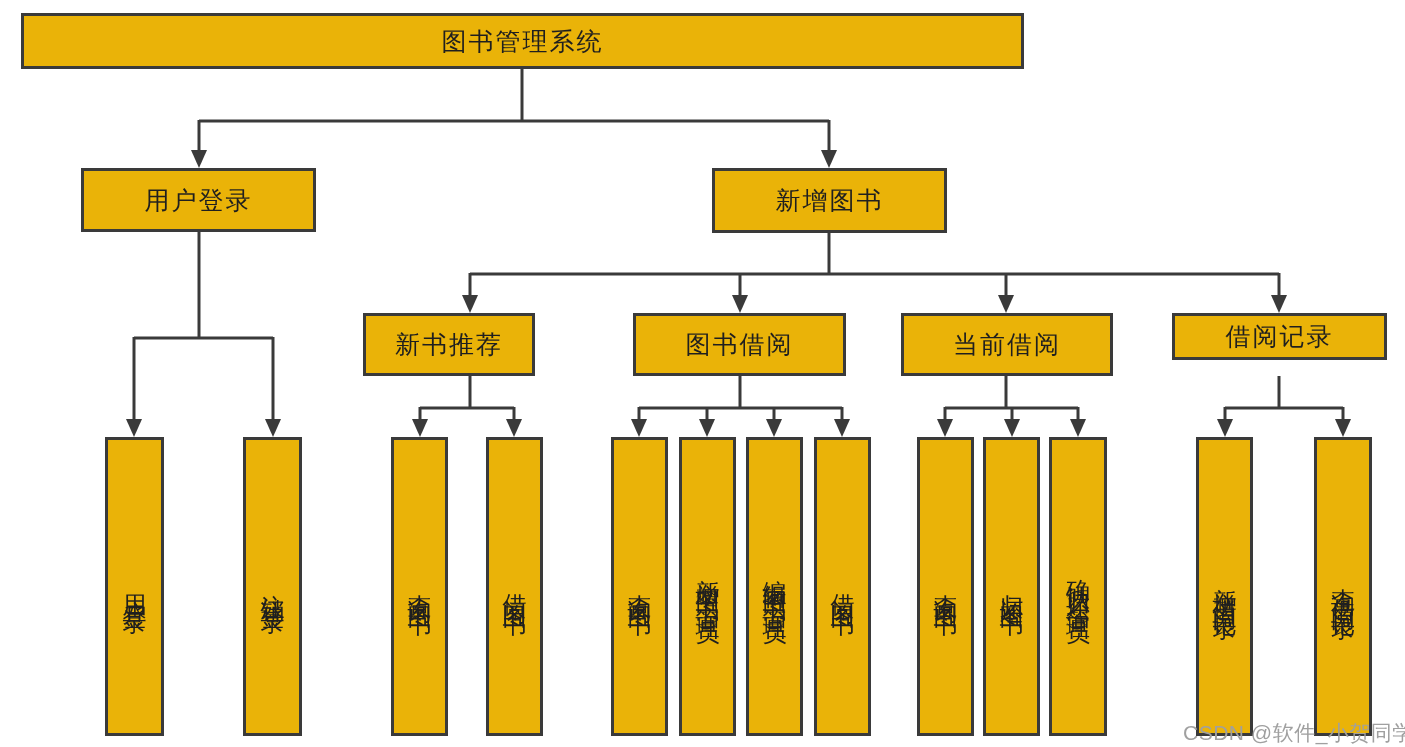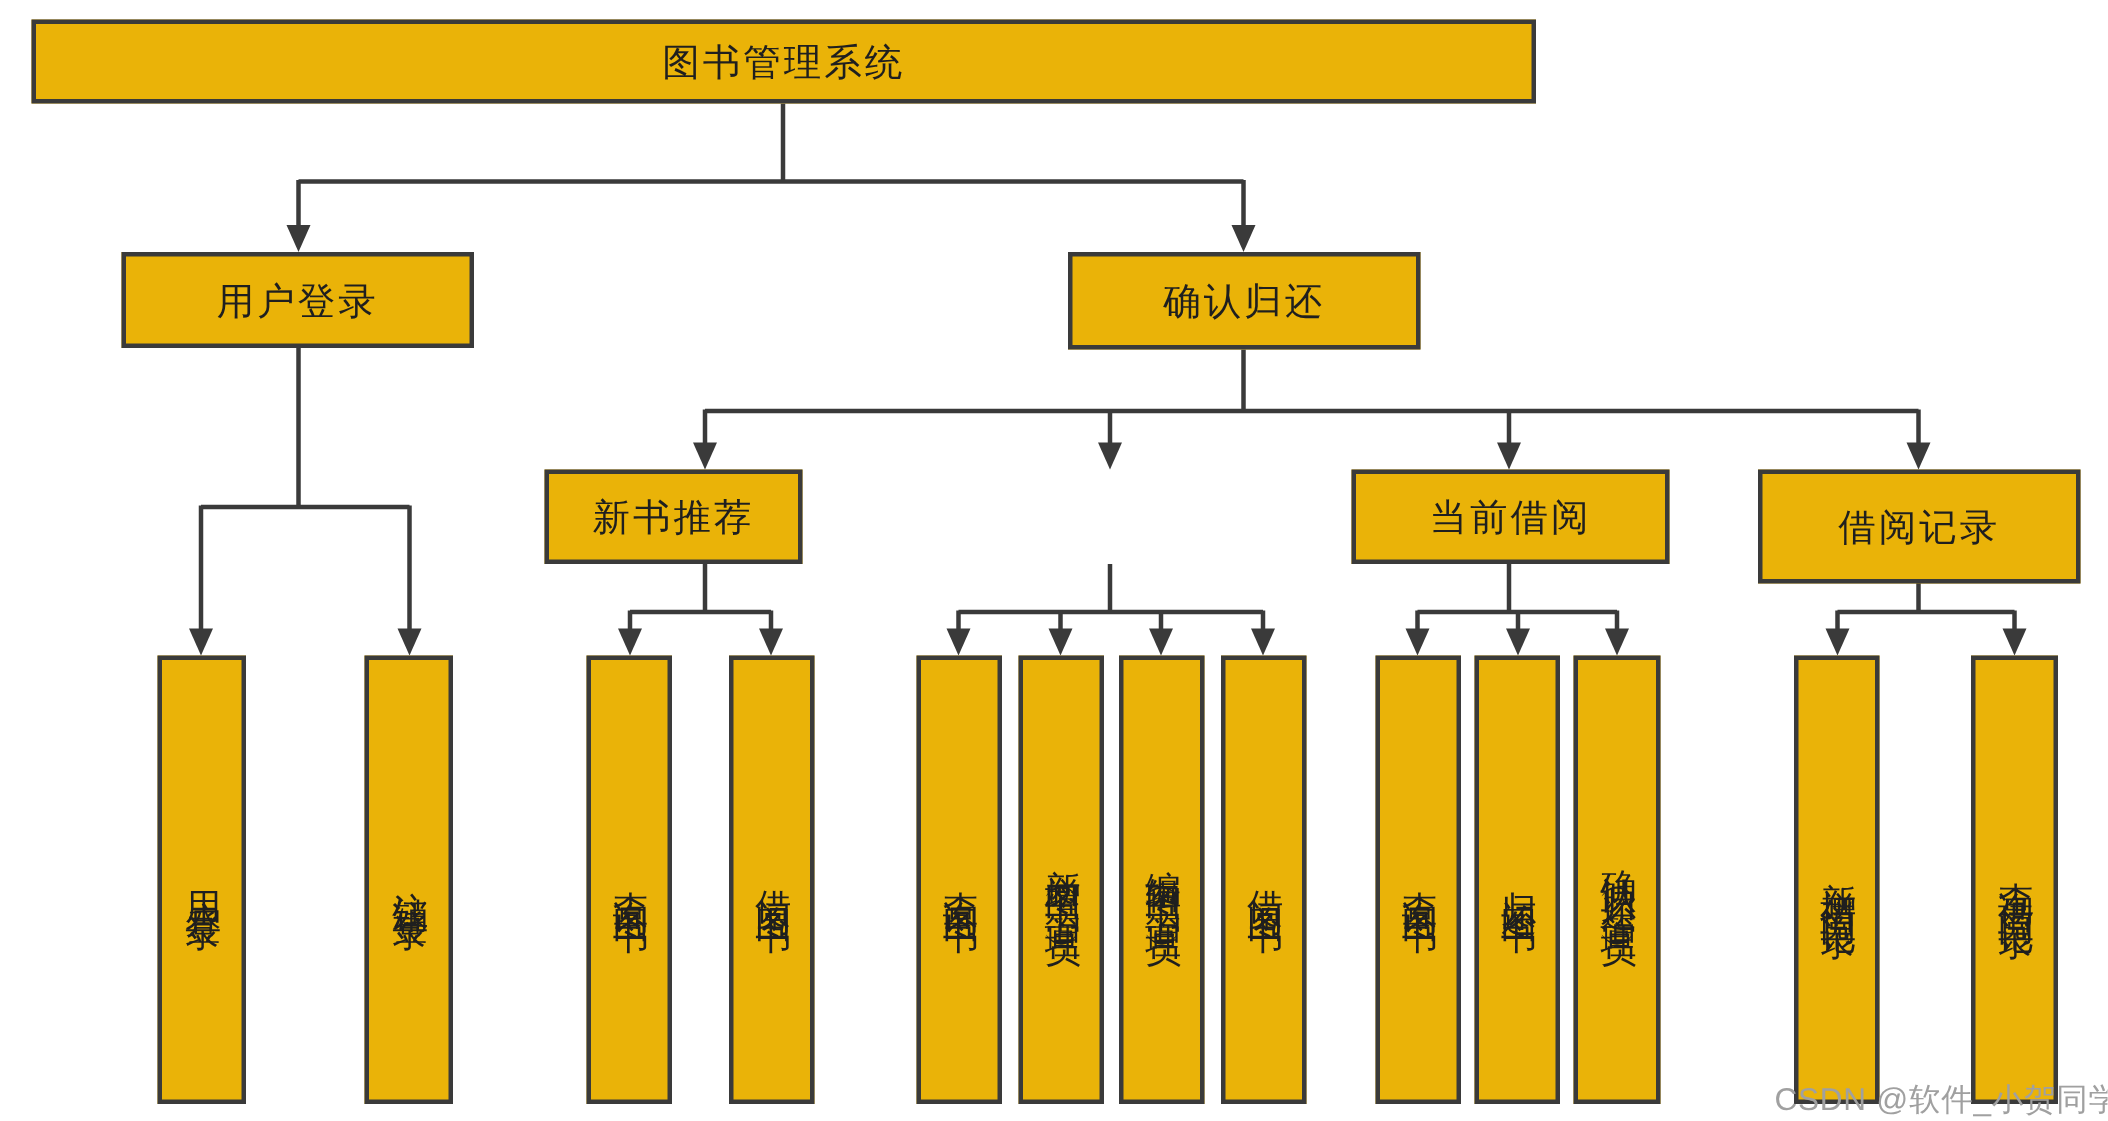--- a/index.html
+++ b/index.html
@@ -112,30 +112,33 @@
   </svg>
 
   <div class="node h-node root-node">
     <span class="lbl">图书管理系统</span>
   </div>
 
   <div class="node h-node" style="left:81px;top:168px;width:235px;height:64px;">
     <span class="lbl">用户登录</span>
   </div>
   <div class="node h-node" style="left:712px;top:168px;width:235px;height:65px;">
-    <span class="lbl">确认归还</span>
+    <span class="lbl">新增图书</span>
   </div>
 
   <div class="node h-node" style="left:363px;top:313px;width:172px;height:63px;">
     <span class="lbl">新书推荐</span>
   </div>
+  <div class="node h-node" style="left:633px;top:313px;width:213px;height:63px;">
+    <span class="lbl">图书借阅</span>
+  </div>
   <div class="node h-node" style="left:901px;top:313px;width:212px;height:63px;">
     <span class="lbl">当前借阅</span>
   </div>
-  <div class="node h-node" style="left:1172px;top:313px;width:215px;height:76px;">
+  <div class="node h-node" style="left:1172px;top:313px;width:215px;height:47px;">
     <span class="lbl">借阅记录</span>
   </div>
 
   <div class="node leaf" style="left:105px;width:59px;">
     <span class="lbl">用户登录</span>
   </div>
   <div class="node leaf" style="left:243px;width:59px;">
     <span class="lbl">注销登录</span>
   </div>
 

